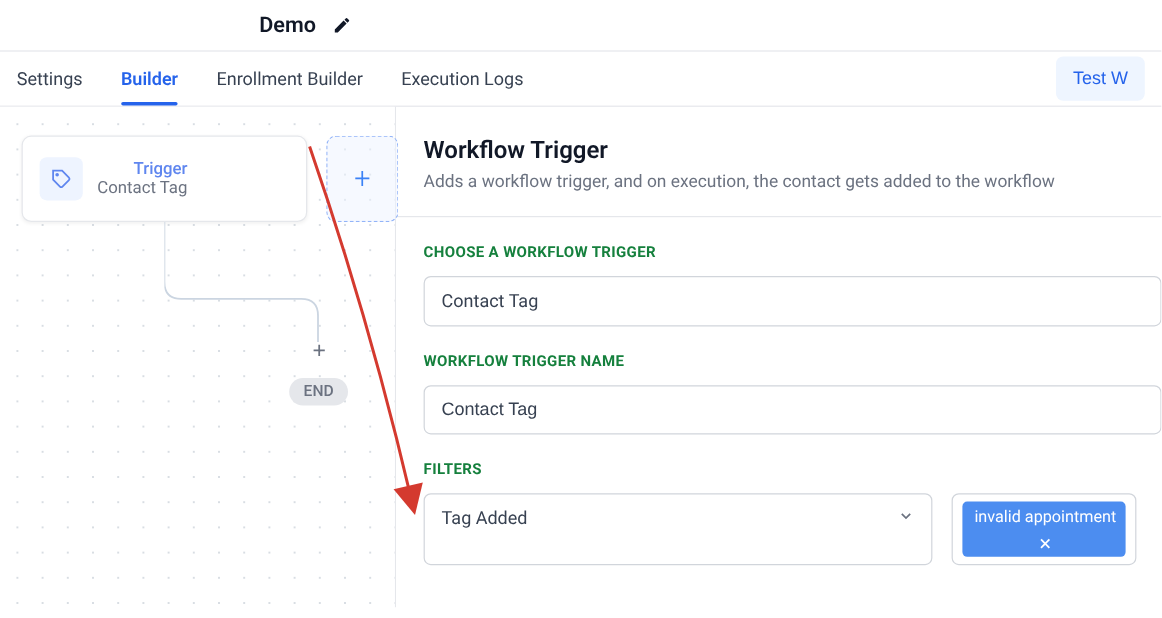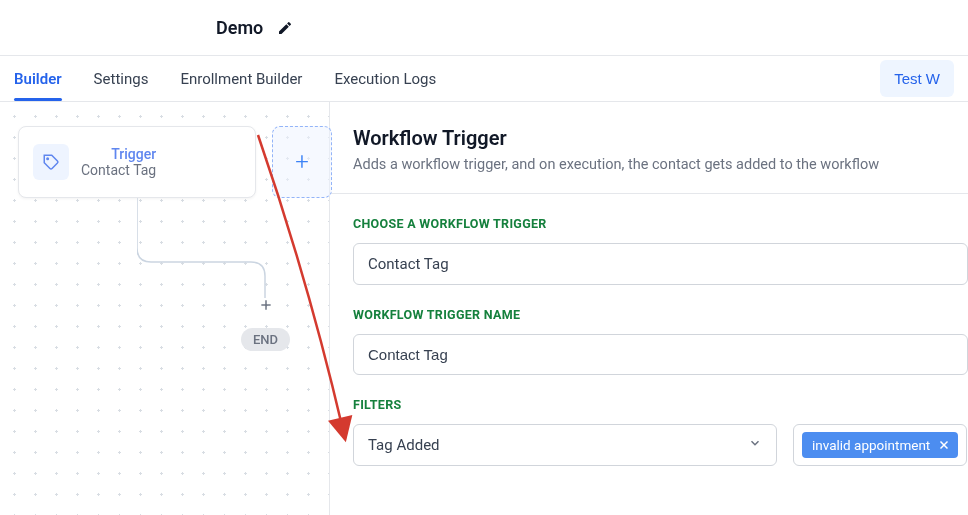--- a/index.html
+++ b/index.html
@@ -1,18 +1,18 @@
 <!DOCTYPE html>
 <html><head>
   <meta charset="utf-8">
   <style>
     * { box-sizing: border-box; margin: 0; padding: 0; }
     body { font-family: -apple-system, BlinkMacSystemFont, "Segoe UI", Roboto, sans-serif; color: #1f2937; background: #fff; width: 968px; height: 515px; overflow: hidden; }
     
-    .header { display: flex; align-items: center; padding: 12px 16px 12px 216px; border-bottom: 1px solid #e5e7eb; height: 56px; }
+    .header { display: flex; align-items: center; padding: 12px 16px 12px 216px; border-bottom: 1px solid #e5e7eb; height: 43px; }
     .header-title { font-size: 18px; font-weight: 600; color: #111827; margin-right: 14px; }
     .pencil-icon { width: 16px; height: 16px; display:inline-block; }
     
     .tabs-row { display: flex; align-items: center; padding: 0 14px; border-bottom: 1px solid #e5e7eb; height: 46px; }
     .tab { padding: 12px 0; margin-right: 32px; font-size: 15px; color: #374151; cursor: pointer; }
     .tab.active { color: #2563eb; font-weight: 600; position: relative; }
     .tab.active::after { content:""; position:absolute; left:0; right:0; bottom:-1px; height:3px; background:#2563eb; border-radius:2px; }
     .test-btn { margin-left: auto; background: #eef5ff; color: #2563eb; border:none; padding: 10px 14px; font-size: 15px; font-weight: 500; border-radius: 6px; cursor: pointer; }
     
     .body-area { display:flex; height: calc(515px - 52px - 46px); }
@@ -43,39 +43,39 @@
     .panel-desc { font-size:14.5px; color:#6b7280; margin-bottom:20px; padding-right:8px; }
     .panel-divider { border-top:1px solid #e5e7eb; margin-left:-24px; margin-bottom:22px; }
     
     .section-label { font-size:12.5px; font-weight:700; color:#15803d; letter-spacing:.3px; margin-bottom:12px; }
     .field { width:100%; border:1px solid #d1d5db; border-radius:6px; padding:11px 14px; font-size:15px; color:#374151; background:#fff; margin-bottom:22px; }
     .select-field { display:flex; align-items:center; justify-content:space-between; cursor:pointer; }
     
     .filters-row { display:flex; gap:16px; }
     .filter-select { width:424px; border:1px solid #d1d5db; border-radius:6px; padding:11px 14px; font-size:15px; color:#374151; background:#fff; display:flex; align-items:flex-start; justify-content:space-between; cursor:pointer; }
     .tag-box { border:1px solid #d1d5db; border-radius:6px; padding:6px 8px; display:flex; align-items:center; }
-    .chip { background:#4c8df0; color:#fff; font-size:13.5px; padding:5px 8px 5px 10px; border-radius:4px; display:flex; align-items:center; gap:8px; }
+    .chip { background:#4c8df0; color:#fff; font-size:13.5px; padding:5px 8px 5px 10px; border-radius:4px; display:flex; align-items:center; gap:8px;flex-direction:column; }
     .chip .x { cursor:pointer; display:inline-flex; }
     .chip .x svg { width:12px; height:12px; }
   </style>
 </head>
 <body>
 
 <div class="header">
   <div class="header-title">Demo</div>
   <span class="pencil-icon">
     <svg viewBox="0 0 24 24" fill="#111827">
         <path d="M3 17.25V21h3.75l11-11-3.75-3.75-11 11zM20.7 7.04a1 1 0 0 0 0-1.41l-2.34-2.34a1 1 0 0 0-1.41 0l-1.83 1.83 3.75 3.75 1.83-1.83z"></path>
       </svg>
   </span>
 </div>
 
 <div class="tabs-row">
+  <div class="tab">Settings</div>
   <div class="tab active">Builder</div>
-  <div class="tab">Settings</div>
   <div class="tab">Enrollment Builder</div>
   <div class="tab">Execution Logs</div>
   <button class="test-btn">Test W</button>
 </div>
 
 <div class="body-area">
   <div class="canvas">
     <div class="trigger-card">
       <div class="tag-icon-box">
         <svg viewBox="0 0 24 24" fill="none" stroke="#5f86ef" stroke-width="2">

